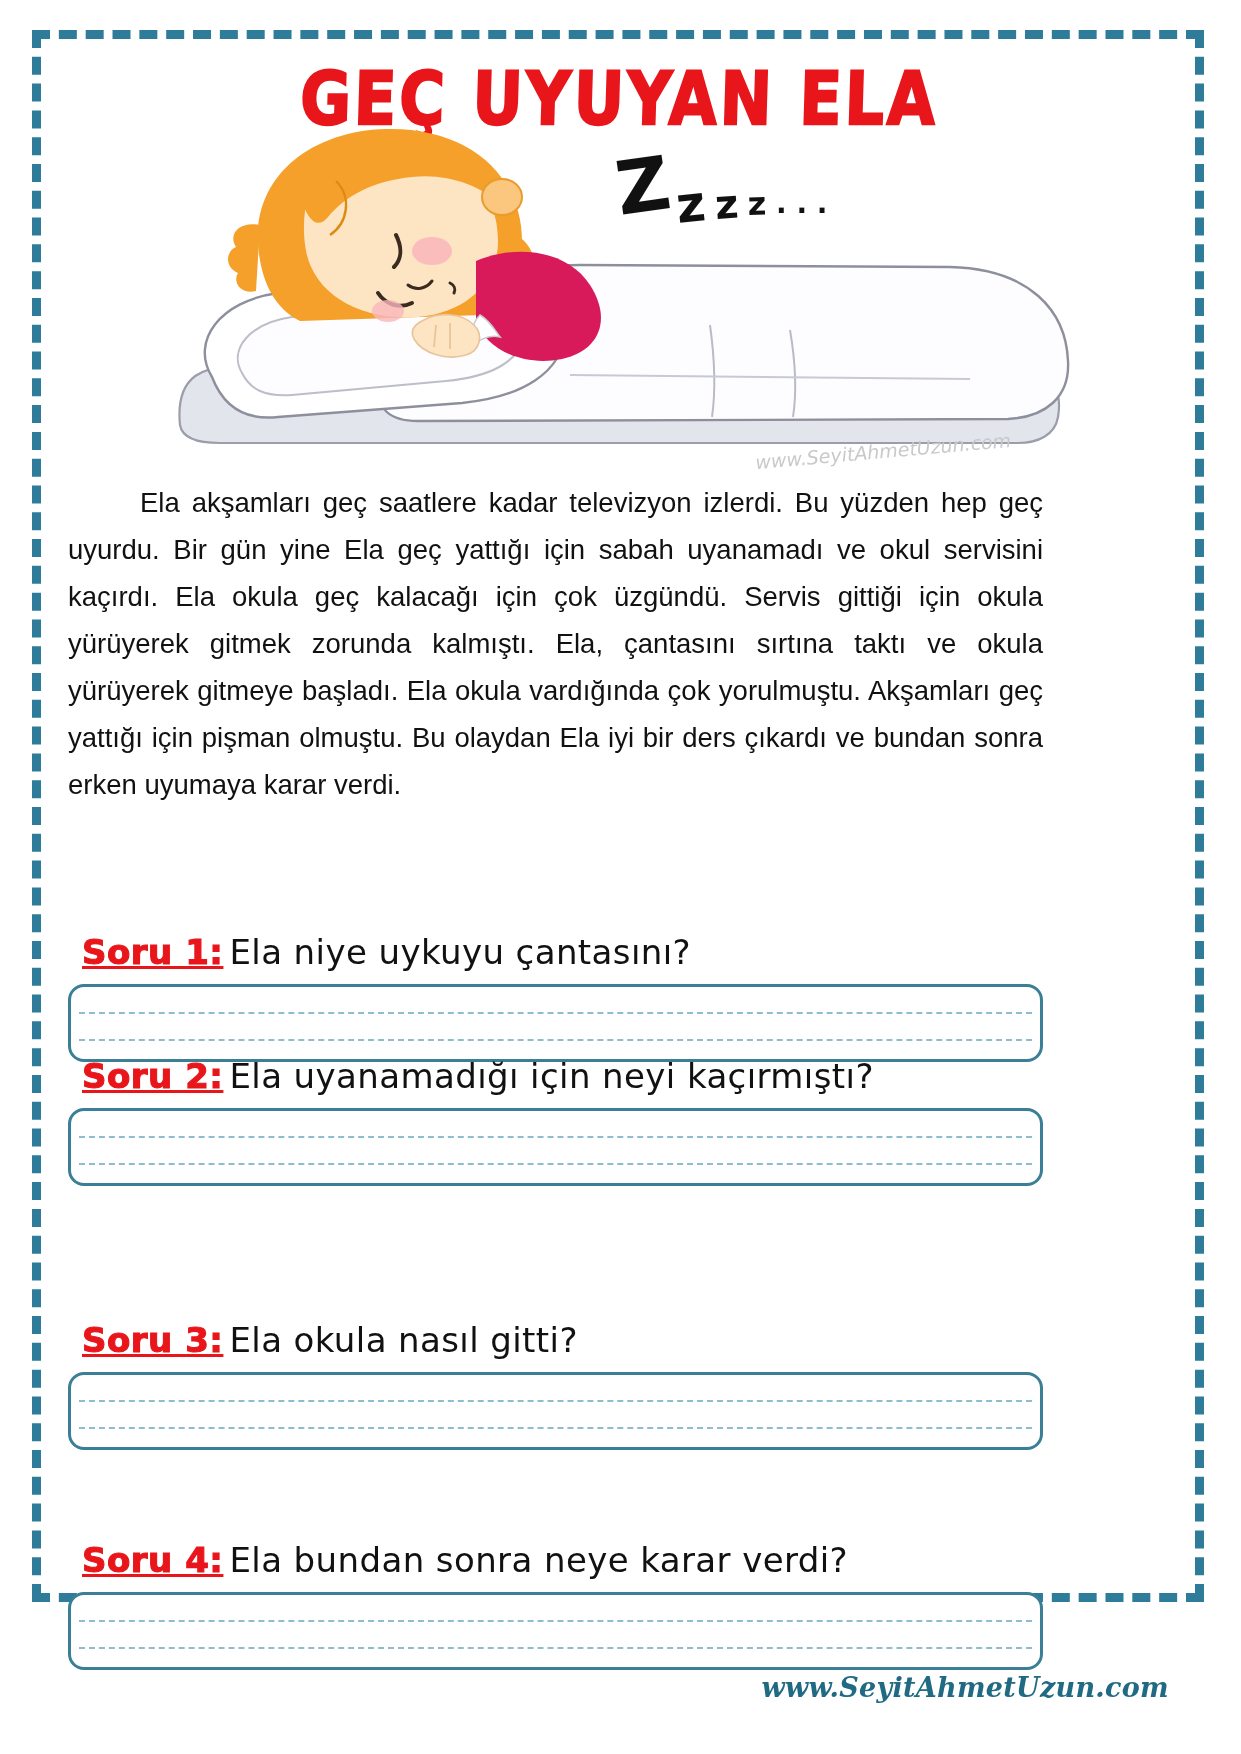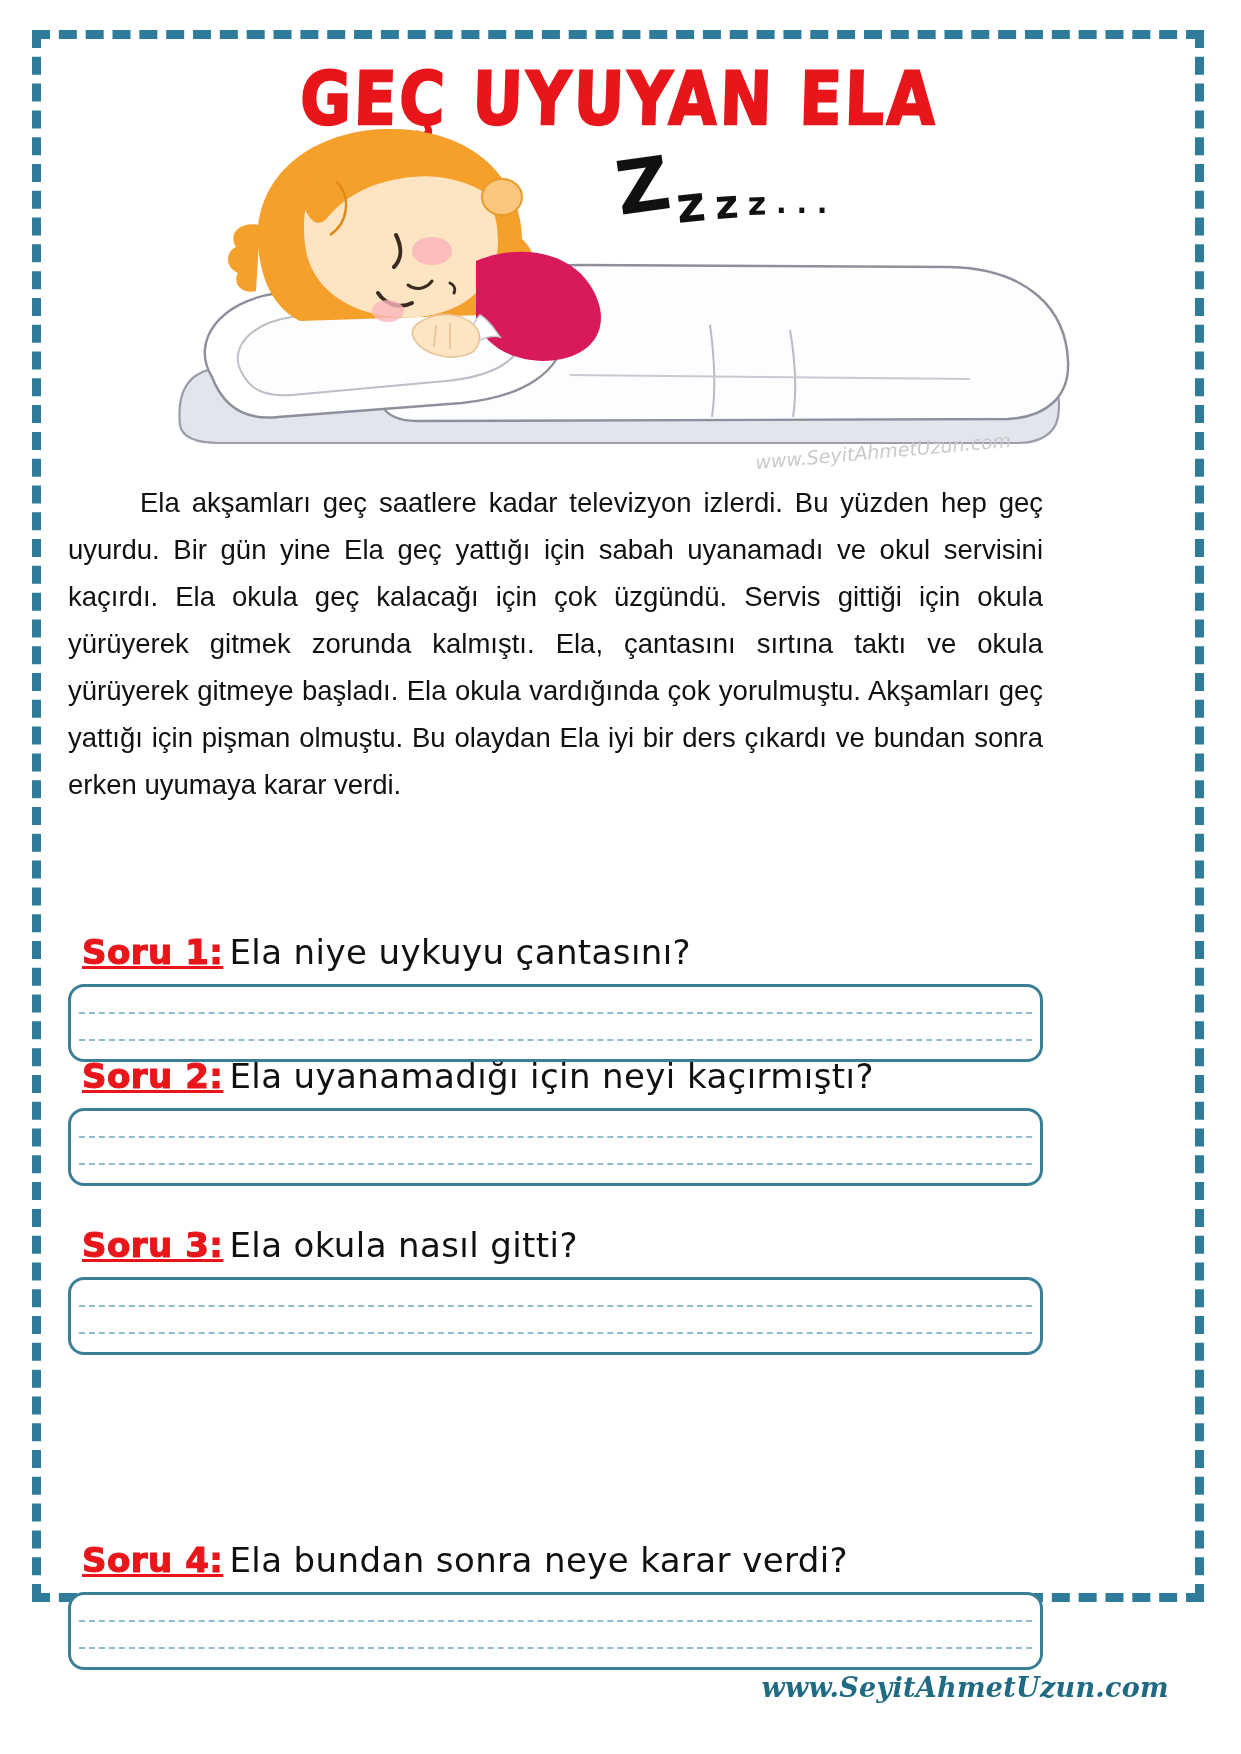--- a/index.html
+++ b/index.html
@@ -221,21 +221,21 @@
   <div class="q-block" style="top:1056px;">
     <div class="q-line">
       <span class="q-label">Soru 2:</span><span class="q-text">Ela uyanamadığı için neyi kaçırmıştı?</span>
     </div>
     <div class="answer-box">
       <div class="rule r1"></div>
       <div class="rule r2"></div>
     </div>
   </div>
 
-  <div class="q-block" style="top:1225px;">
+  <div class="q-block" style="top:1320px;">
     <div class="q-line">
       <span class="q-label">Soru 3:</span><span class="q-text">Ela okula nasıl gitti?</span>
     </div>
     <div class="answer-box">
       <div class="rule r1"></div>
       <div class="rule r2"></div>
     </div>
   </div>
 
   <div class="q-block" style="top:1540px;">

